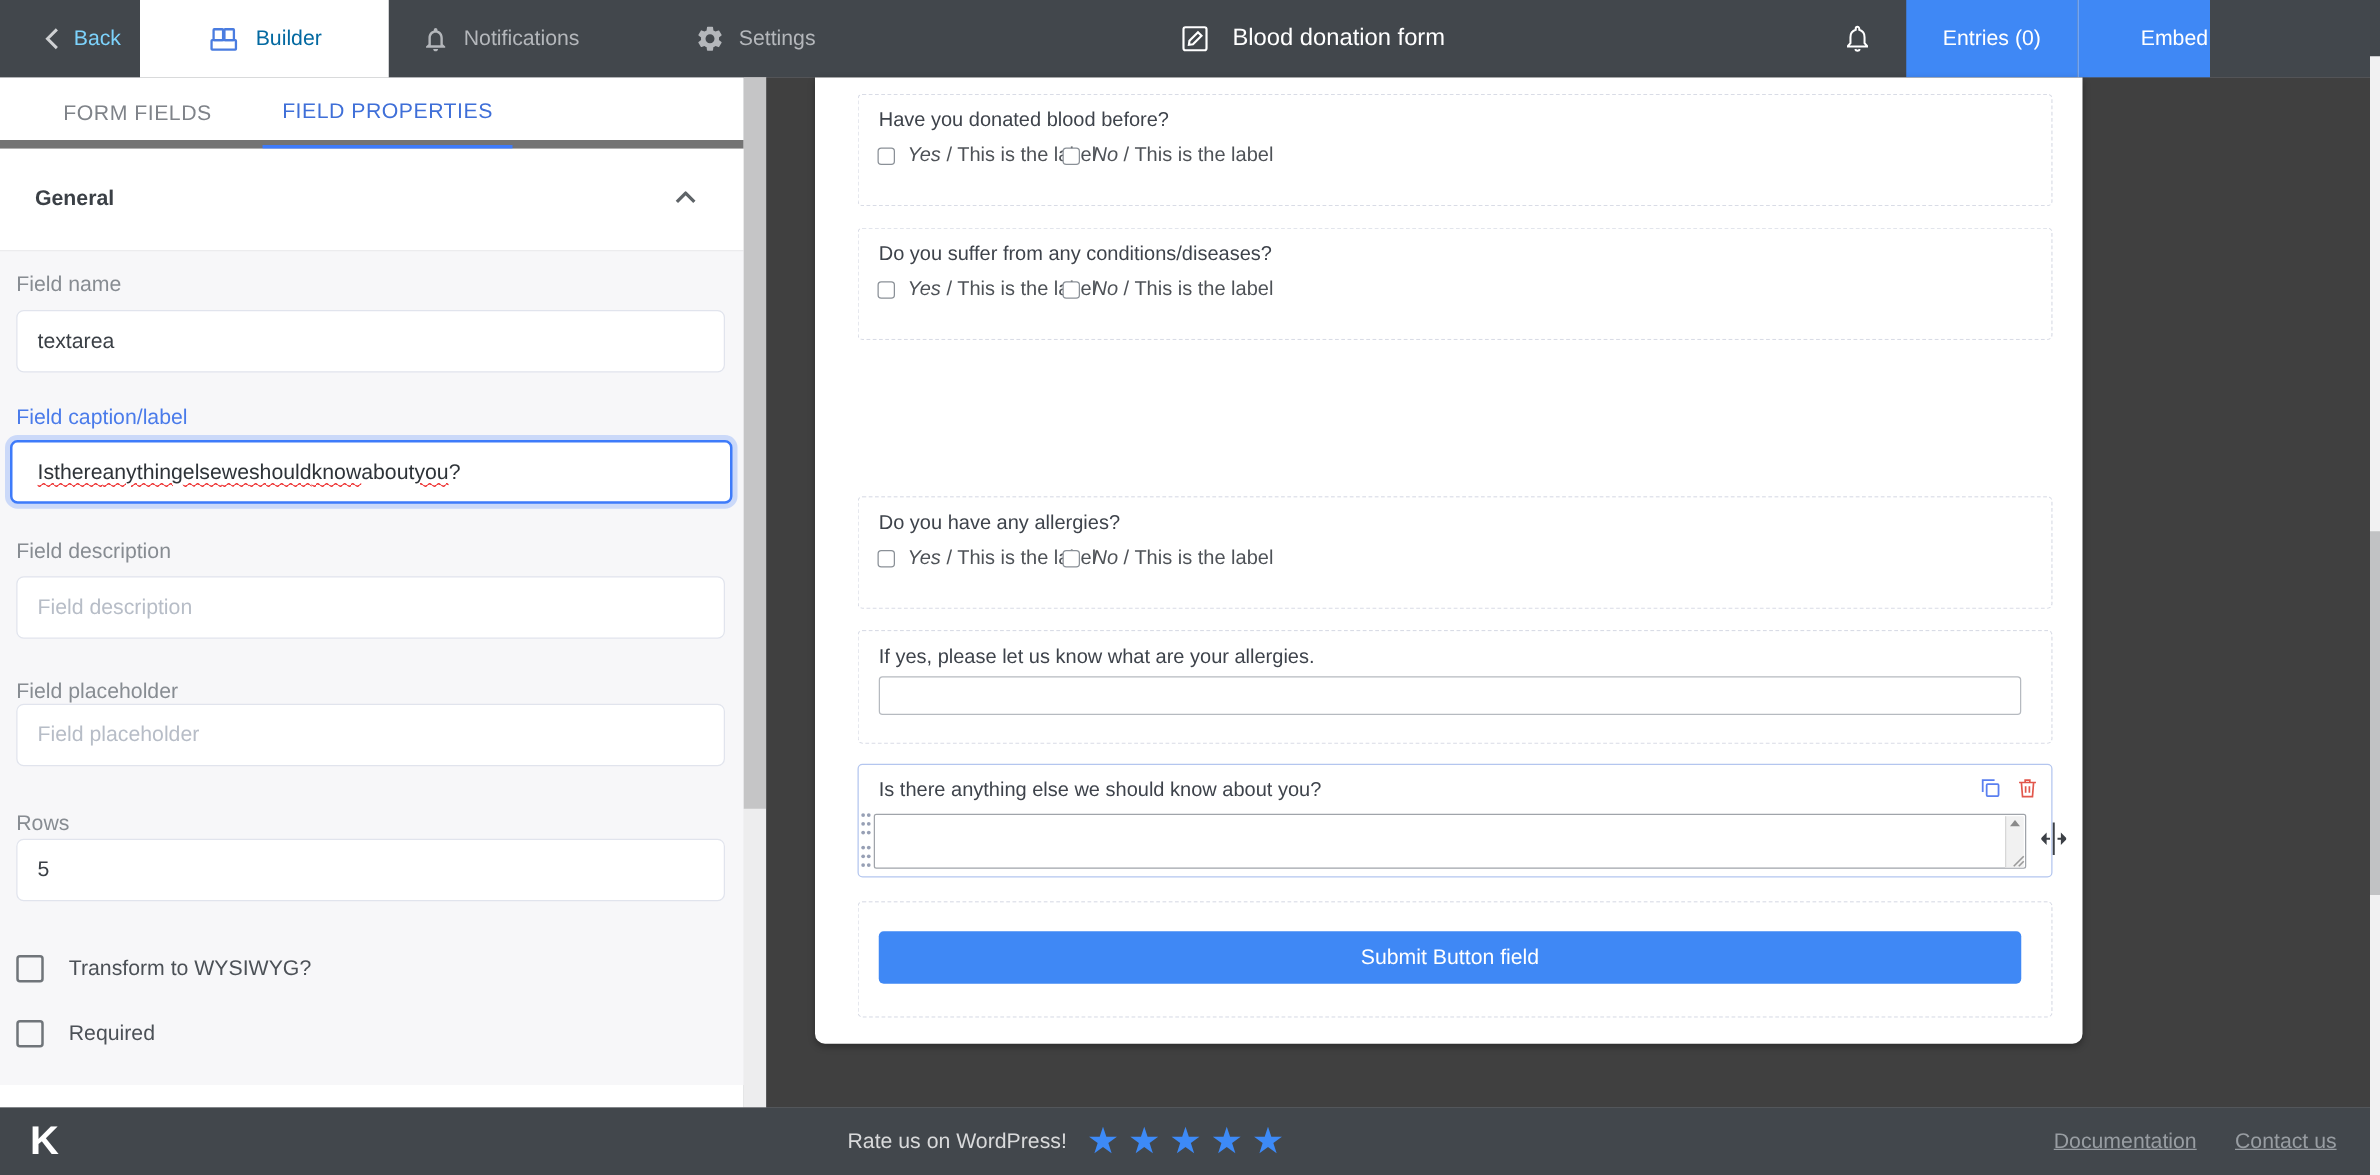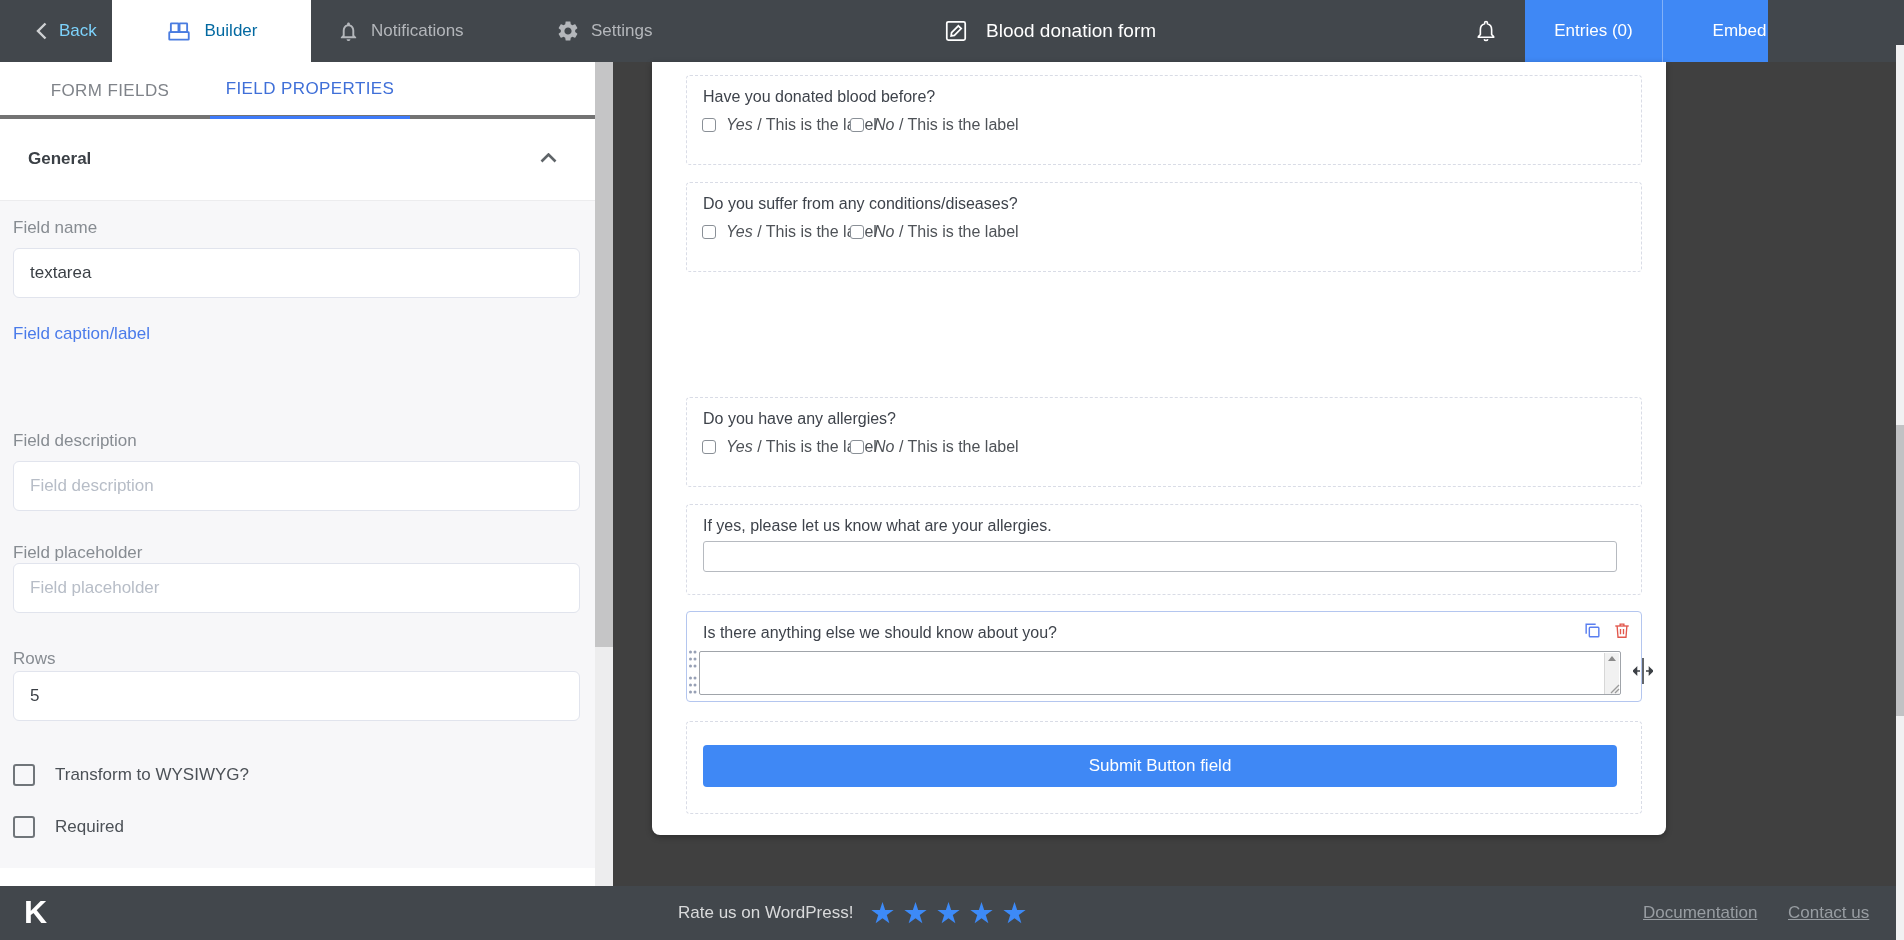--- a/index.html
+++ b/index.html
@@ -22,21 +22,21 @@
               color:#ffffff; font-size:19px; }
   .tb-bell { position:absolute; left:1473px; top:17px; }
   .tb-actions { position:absolute; left:1525px; top:0; height:62px; display:flex; }
   .tb-btn { height:62px; display:flex; align-items:center; justify-content:center; gap:10px;
             background:#3f88f5; color:#ffffff; font-size:17px; cursor:pointer; }
   .tb-btn + .tb-btn { border-left:1px solid rgba(255,255,255,.35);padding-left:48px; }
   .btn-entries { width:137px; } .btn-embed { width:106px; } .btn-save { width:136px; }
 
   
   .sidebar { position:absolute; left:0; top:62px; width:595px; height:824px; background:#ffffff; }
-  .sb-tabs { position:relative; height:57px; border-bottom:4px solid #737373; }
+  .sb-tabs { position:relative; height:57px; border-bottom:7px solid #737373; }
   .sb-tab { position:absolute; top:0; height:57px; display:flex; align-items:center; justify-content:center;
             font-size:17px; letter-spacing:.4px; color:#7f8389; cursor:pointer; }
   .sb-tab.t1 { left:40px; width:140px; }
   .sb-tab.t2 { left:210px; width:200px; color:#3f6fd8; border-bottom:3px solid #3e7bfa; }
   .sb-general { position:relative; height:81px; background:#fff; }
   .sb-general .gtitle { position:absolute; left:28px; top:30px; font-size:17px; font-weight:700; color:#3b4046; }
   .sb-general .chev { position:absolute; left:540px; top:34px; cursor:pointer; }
   .sb-body { position:relative; height:668px; background:#f7f7f9; border-top:1px solid #ececee; }
   .sb-label { position:absolute; left:13px; font-size:17px; color:#878c92; }
   .sb-label.blue { color:#4a7bea; }
@@ -180,20 +180,32 @@
       <svg class="chev" width="17" height="10" viewBox="0 0 17 10">
         <path d="M1.5 8.5 L8.5 1.5 L15.5 8.5" fill="none" stroke="#5f6468" stroke-width="2.6"></path>
       </svg>
     </div>
 
     <div class="sb-body">
       <div class="sb-label" style="top:17px">Field name</div>
       <input class="sb-input" style="top: 47px;" value="textarea">
 
       <div class="sb-label blue" style="top:123px">Field caption/label</div>
+      <div class="caption-box" id="caption-input">
+          <span class="sq">Is</span> 
+          <span class="sq">there</span> 
+          <span class="sq">anything</span> 
+          <span class="sq">else</span> 
+          <span class="sq">we</span> 
+          <span class="sq">should</span> 
+          <span class="sq">know</span> 
+          <span>about</span> 
+          <span class="sq">you</span>
+          <span>?</span>
+        </div>
 
       <div class="sb-label" style="top:230px">Field description</div>
       <input class="sb-input" style="top: 260px;" placeholder="Field description">
 
       <div class="sb-label" style="top:342px">Field placeholder</div>
       <input class="sb-input" style="top: 362px;" placeholder="Field placeholder">
 
       <div class="sb-label" style="top:448px">Rows</div>
       <input class="sb-input" style="top: 470px;" value="5">
 

